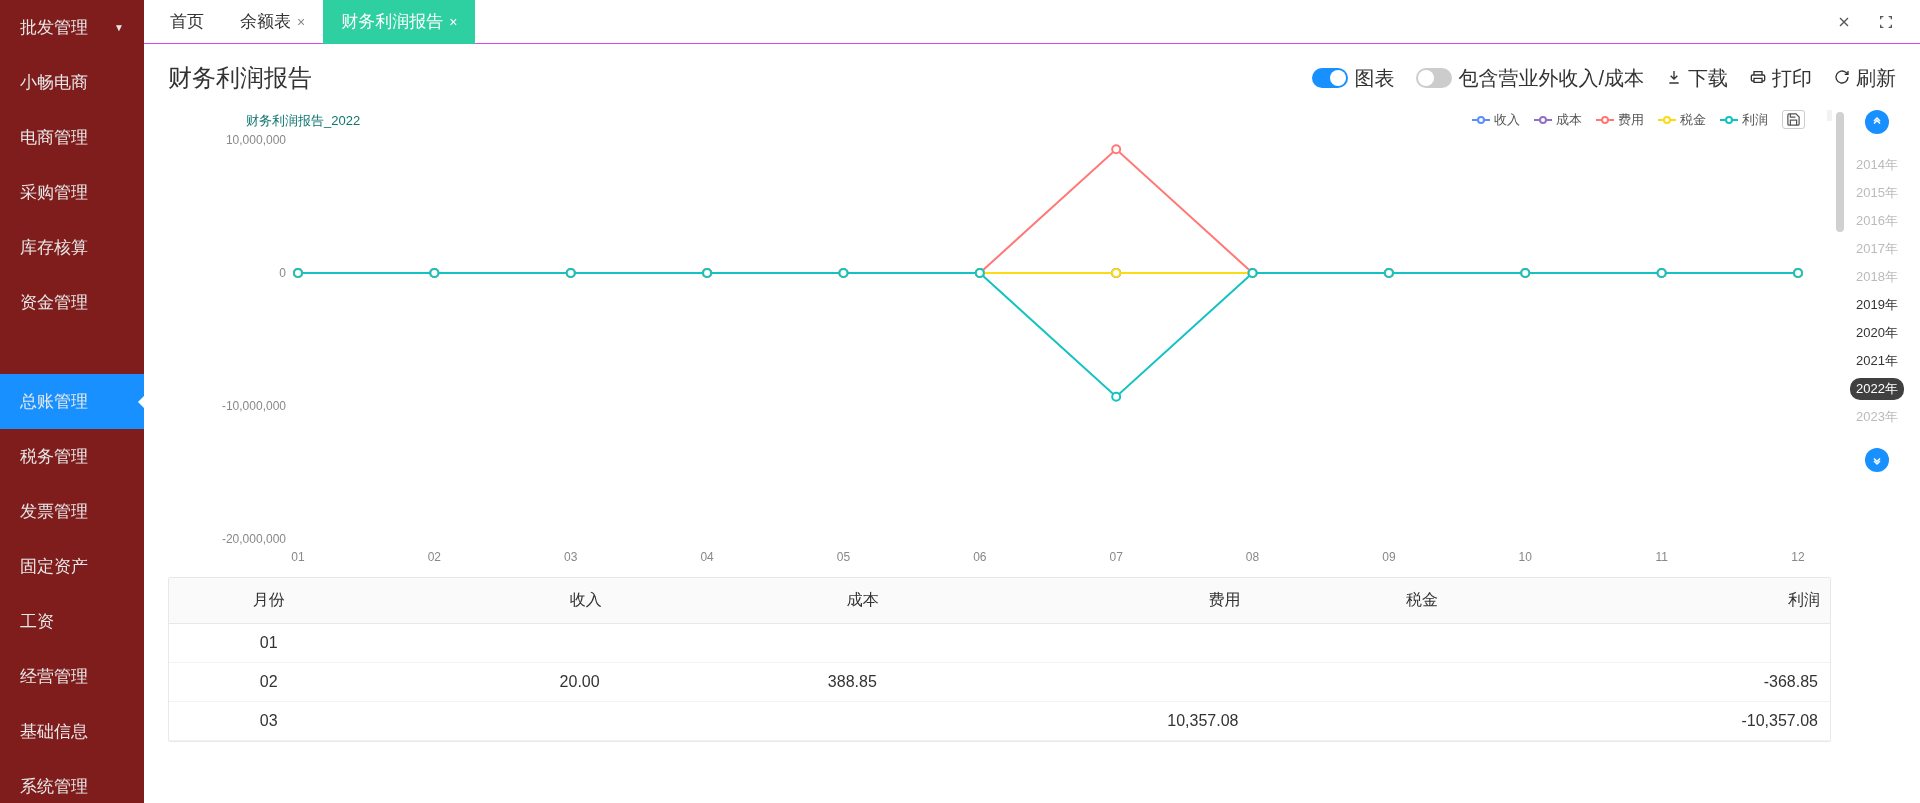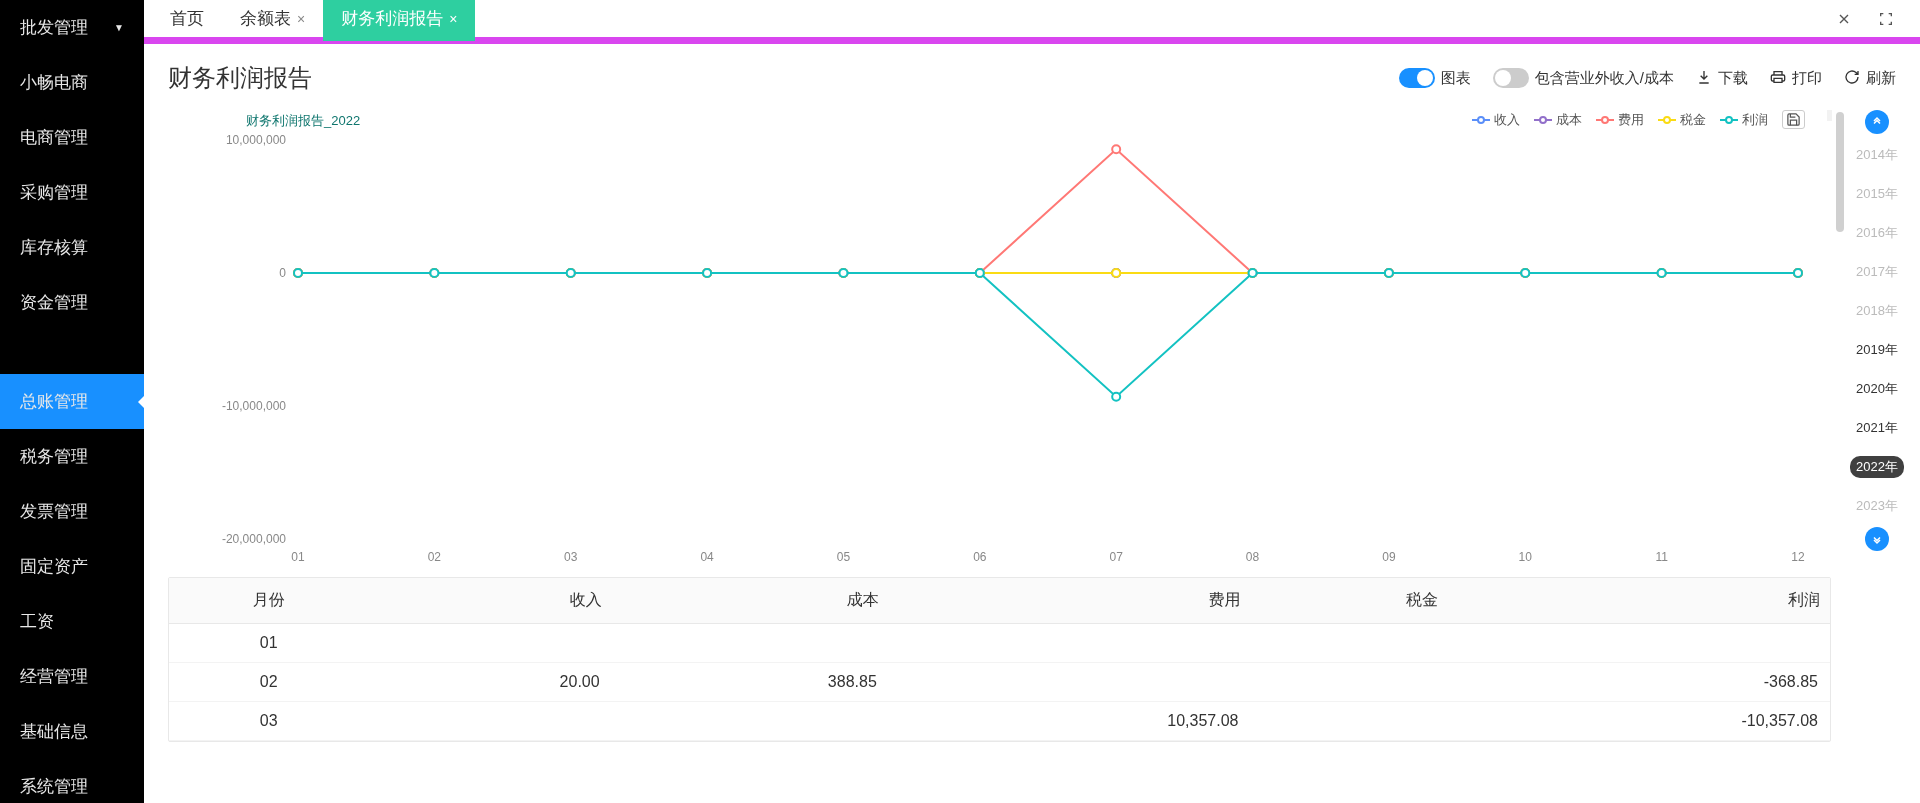--- a/index.html
+++ b/index.html
@@ -1,42 +1,42 @@
 <!DOCTYPE html>
 <html><head>
 <meta charset="utf-8">
 <style>
 * { margin: 0; padding: 0; box-sizing: border-box; font-family: -apple-system, "PingFang SC", "Microsoft YaHei", sans-serif; }
 html, body { height: 100%; background: #fff; color: #333; }
 .app { display: flex; height: 803px; width: 1920px; overflow: hidden; }
 
 
-.sidebar { width: 144px; background: #000000; color: #fff; display: flex; flex-direction: column; }
+.sidebar { width: 144px; background: #7f1d1d; color: #fff; display: flex; flex-direction: column; }
 .sidebar-item { padding: 16px 20px; font-size: 17px; color: #e8e8e8; cursor: pointer; display: flex; align-items: center; justify-content: space-between; position: relative; }
 .sidebar-item.active { background: #1890ff; margin-top: 44px; }
 .sidebar-item.active::after { content: ""; position: absolute; right: 0; top: 50%; transform: translateY(-50%); border: 6px solid transparent; border-right-color: #fff; }
 .sidebar-bottom { margin-top: auto; background: #2d3443; text-align: center; padding: 12px 0; font-size: 18px; color: #fff; cursor: pointer; }
 .caret-down { font-size: 10px; margin-left: 6px; }
 
 
 .main { flex: 1; display: flex; flex-direction: column; min-width: 0; }
 
 
-.tabrow { display: flex; align-items: center; height: 44px; border-bottom: 7px solid #d946ef; padding: 17px 8px; }
+.tabrow { display: flex; align-items: center; height: 44px; border-bottom: 1px solid #d946ef; padding: 17px 8px; }
 .tab { padding: 0 18px; height: 44px; line-height: 44px; font-size: 17px; color: #333; display: flex; align-items: center; cursor: pointer; }
 .tab .close { margin-left: 6px; font-size: 14px; color: #888; cursor: pointer; }
 .tab.active { background: #2ecfa0; color: #fff; }
 .tab.active .close { color: #fff; }
 .tabrow-right { margin-left: auto; display: flex; align-items: center; gap: 14px; padding-right: 12px; }
 .icon-btn { width: 28px; height: 28px; display: flex; align-items: center; justify-content: center; font-size: 18px; color: #555; cursor: pointer; }
 
 
 .page-head { display: flex; align-items: center; padding: 18px 24px 10px; }
 .page-title { font-size: 24px; color: #333; font-weight: 500; }
-.page-actions { margin-left: auto; display: flex; align-items: center; gap: 22px; font-size: 15px; color: #333; }
+.page-actions { margin-left: auto; display: flex; align-items: center; gap: 22px; font-size: 20px; color: #333; }
 .toggle { width: 36px; height: 20px; border-radius: 10px; position: relative; cursor: pointer; }
 .toggle.on { background: #1890ff; }
 .toggle.off { background: #ccc; }
 .toggle .knob { width: 16px; height: 16px; border-radius: 50%; background: #fff; position: absolute; top: 2px; transition: left .1s; }
 .toggle.on .knob { left: 18px; }
 .toggle.off .knob { left: 2px; }
 .action-item { display: flex; align-items: center; gap: 6px; cursor: pointer; }
 
 
 .content-wrap { flex: 1; display: flex; min-height: 0; padding: 0 12px 12px 24px; }
@@ -370,21 +370,21 @@
       <div class="vscroll">
           <div class="vscroll-thumb"></div>
         </div>
 
       <div class="year-rail">
         <div class="year-nav">
           <svg viewBox="0 0 24 24" width="12" height="12" stroke="currentColor" stroke-width="3" fill="none">
               <path d="M6 15l6-6 6 6M6 10l6-6 6 6"></path>
             </svg>
         </div>
-        <div id="year-items" style="display:flex;flex-direction:column;gap:17px;align-items:center;margin:2px 0;">
+        <div id="year-items" style="display:flex;flex-direction:column;gap:6px;align-items:center;margin:12px 0;">
             <div class="year-btn">2014年</div>
             <div class="year-btn">2015年</div>
             <div class="year-btn">2016年</div>
             <div class="year-btn">2017年</div>
             <div class="year-btn">2018年</div>
             <div class="year-btn enabled">2019年</div>
             <div class="year-btn enabled">2020年</div>
             <div class="year-btn enabled">2021年</div>
             <div class="year-btn enabled active">2022年</div>
             <div class="year-btn">2023年</div>

